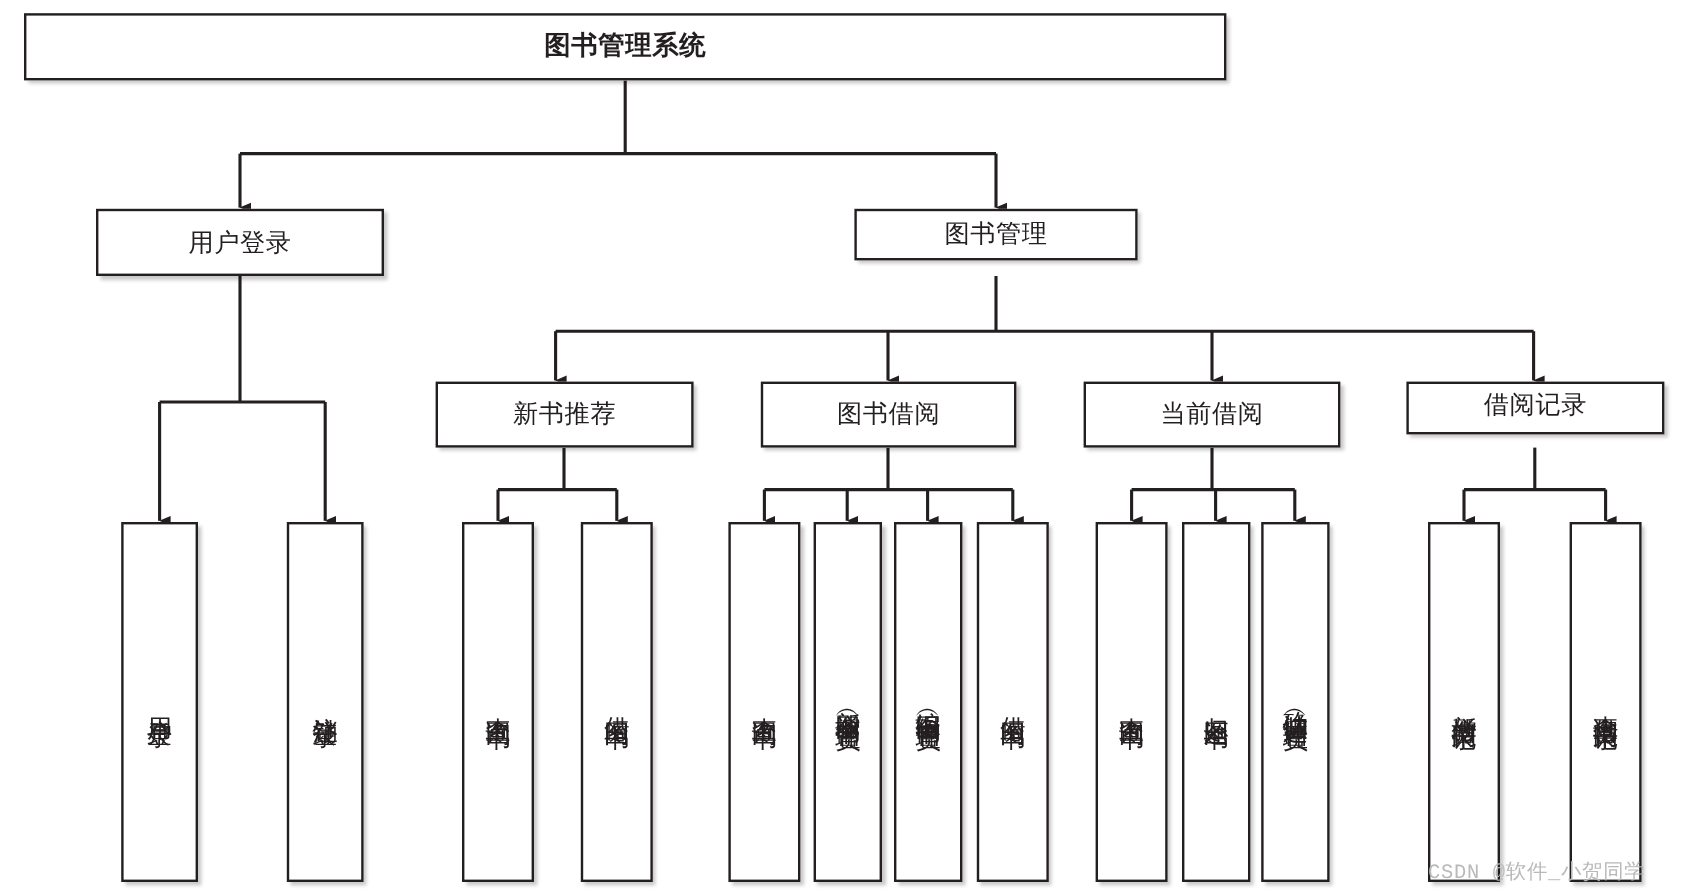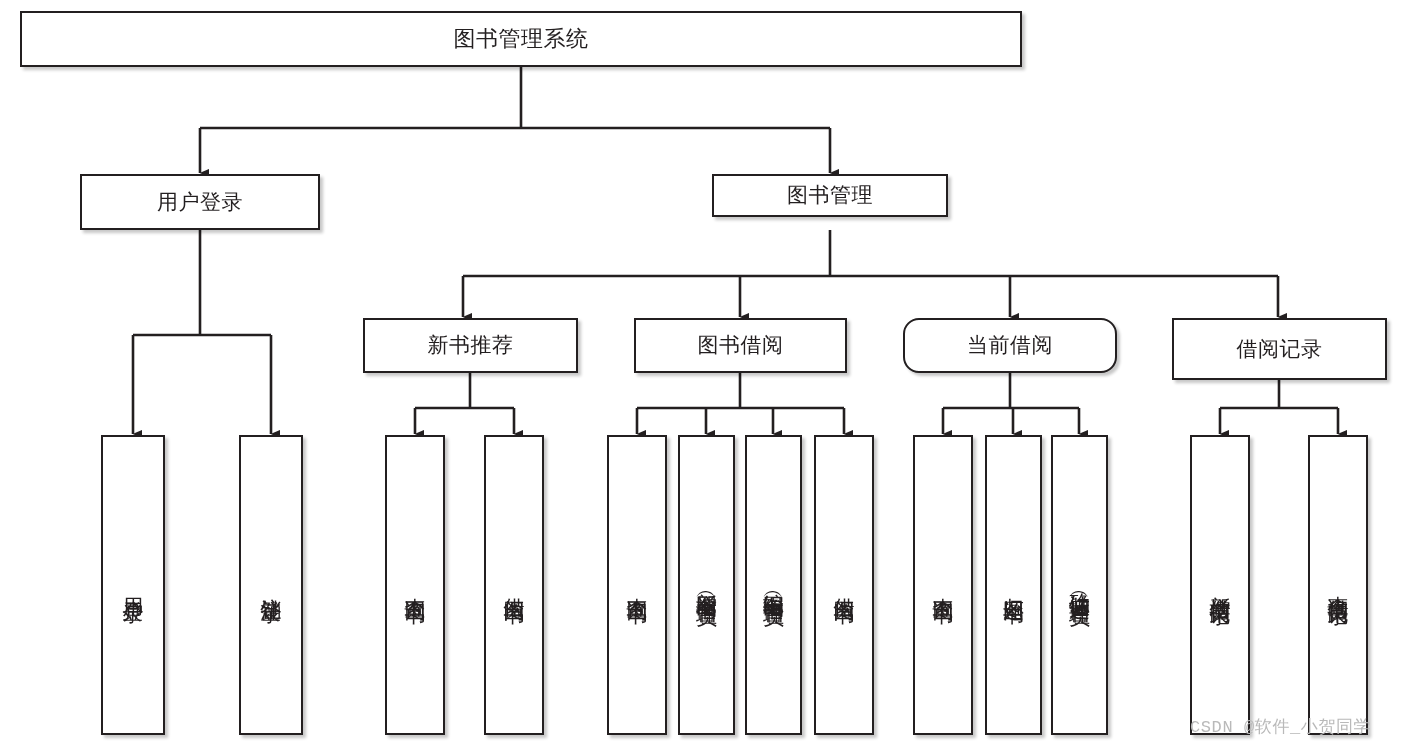--- a/index.html
+++ b/index.html
@@ -43,20 +43,21 @@
     text-align: center;
     line-height: 1.18;
     letter-spacing: 0.5px;
     white-space: nowrap;
   }
   .node.horizontal .label {
     font-size: 21px;
   }
   .node.root .label {
     font-size: 22px;
+    font-weight: bold;
   }
   .node.vertical {
     align-items: center;
     justify-content: center;
   }
   .node.vertical .label {
     writing-mode: vertical-rl;
     text-orientation: upright;
     font-size: 21px;
     line-height: 1.05;
@@ -132,24 +133,24 @@
   <div class="node horizontal" id="node-book-management" style="left: 712px; top: 174px; width: 236px; height: 43px;">
     <span class="label">图书管理</span>
   </div>
 
   <div class="node horizontal" id="node-book-borrow" style="left: 634px; top: 318px; width: 213px; height: 55px;">
     <span class="label">图书借阅</span>
   </div>
   <div class="node horizontal" id="node-new-book-recommend" style="left: 363px; top: 318px; width: 215px; height: 55px;">
     <span class="label">新书推荐</span>
   </div>
-  <div class="node horizontal" id="node-current-borrow" style="left: 903px; top: 318px; width: 214px; height: 55px; border-radius: 16px;">
+  <div class="node horizontal" id="node-current-borrow" style="left: 903px; top: 318px; width: 214px; height: 55px;">
     <span class="label">当前借阅</span>
   </div>
-  <div class="node horizontal" id="node-borrow-record" style="left: 1172px; top: 318px; width: 215px; height: 62px;">
+  <div class="node horizontal" id="node-borrow-record" style="left: 1172px; top: 318px; width: 215px; height: 44px; font-family: Liberation Mono, monospace;">
     <span class="label">借阅记录</span>
   </div>
 
   <div class="node vertical" id="node-leaf-0" style="left: 101px; top: 435px; width: 64px; height: 300px;">
     <span class="label">用户登录</span>
   </div>
   <div class="node vertical" id="node-leaf-1" style="left: 239px; top: 435px; width: 64px; height: 300px;">
     <span class="label">注销登录</span>
   </div>
   <div class="node vertical" id="node-leaf-2" style="left: 385px; top: 435px; width: 60px; height: 300px;">

